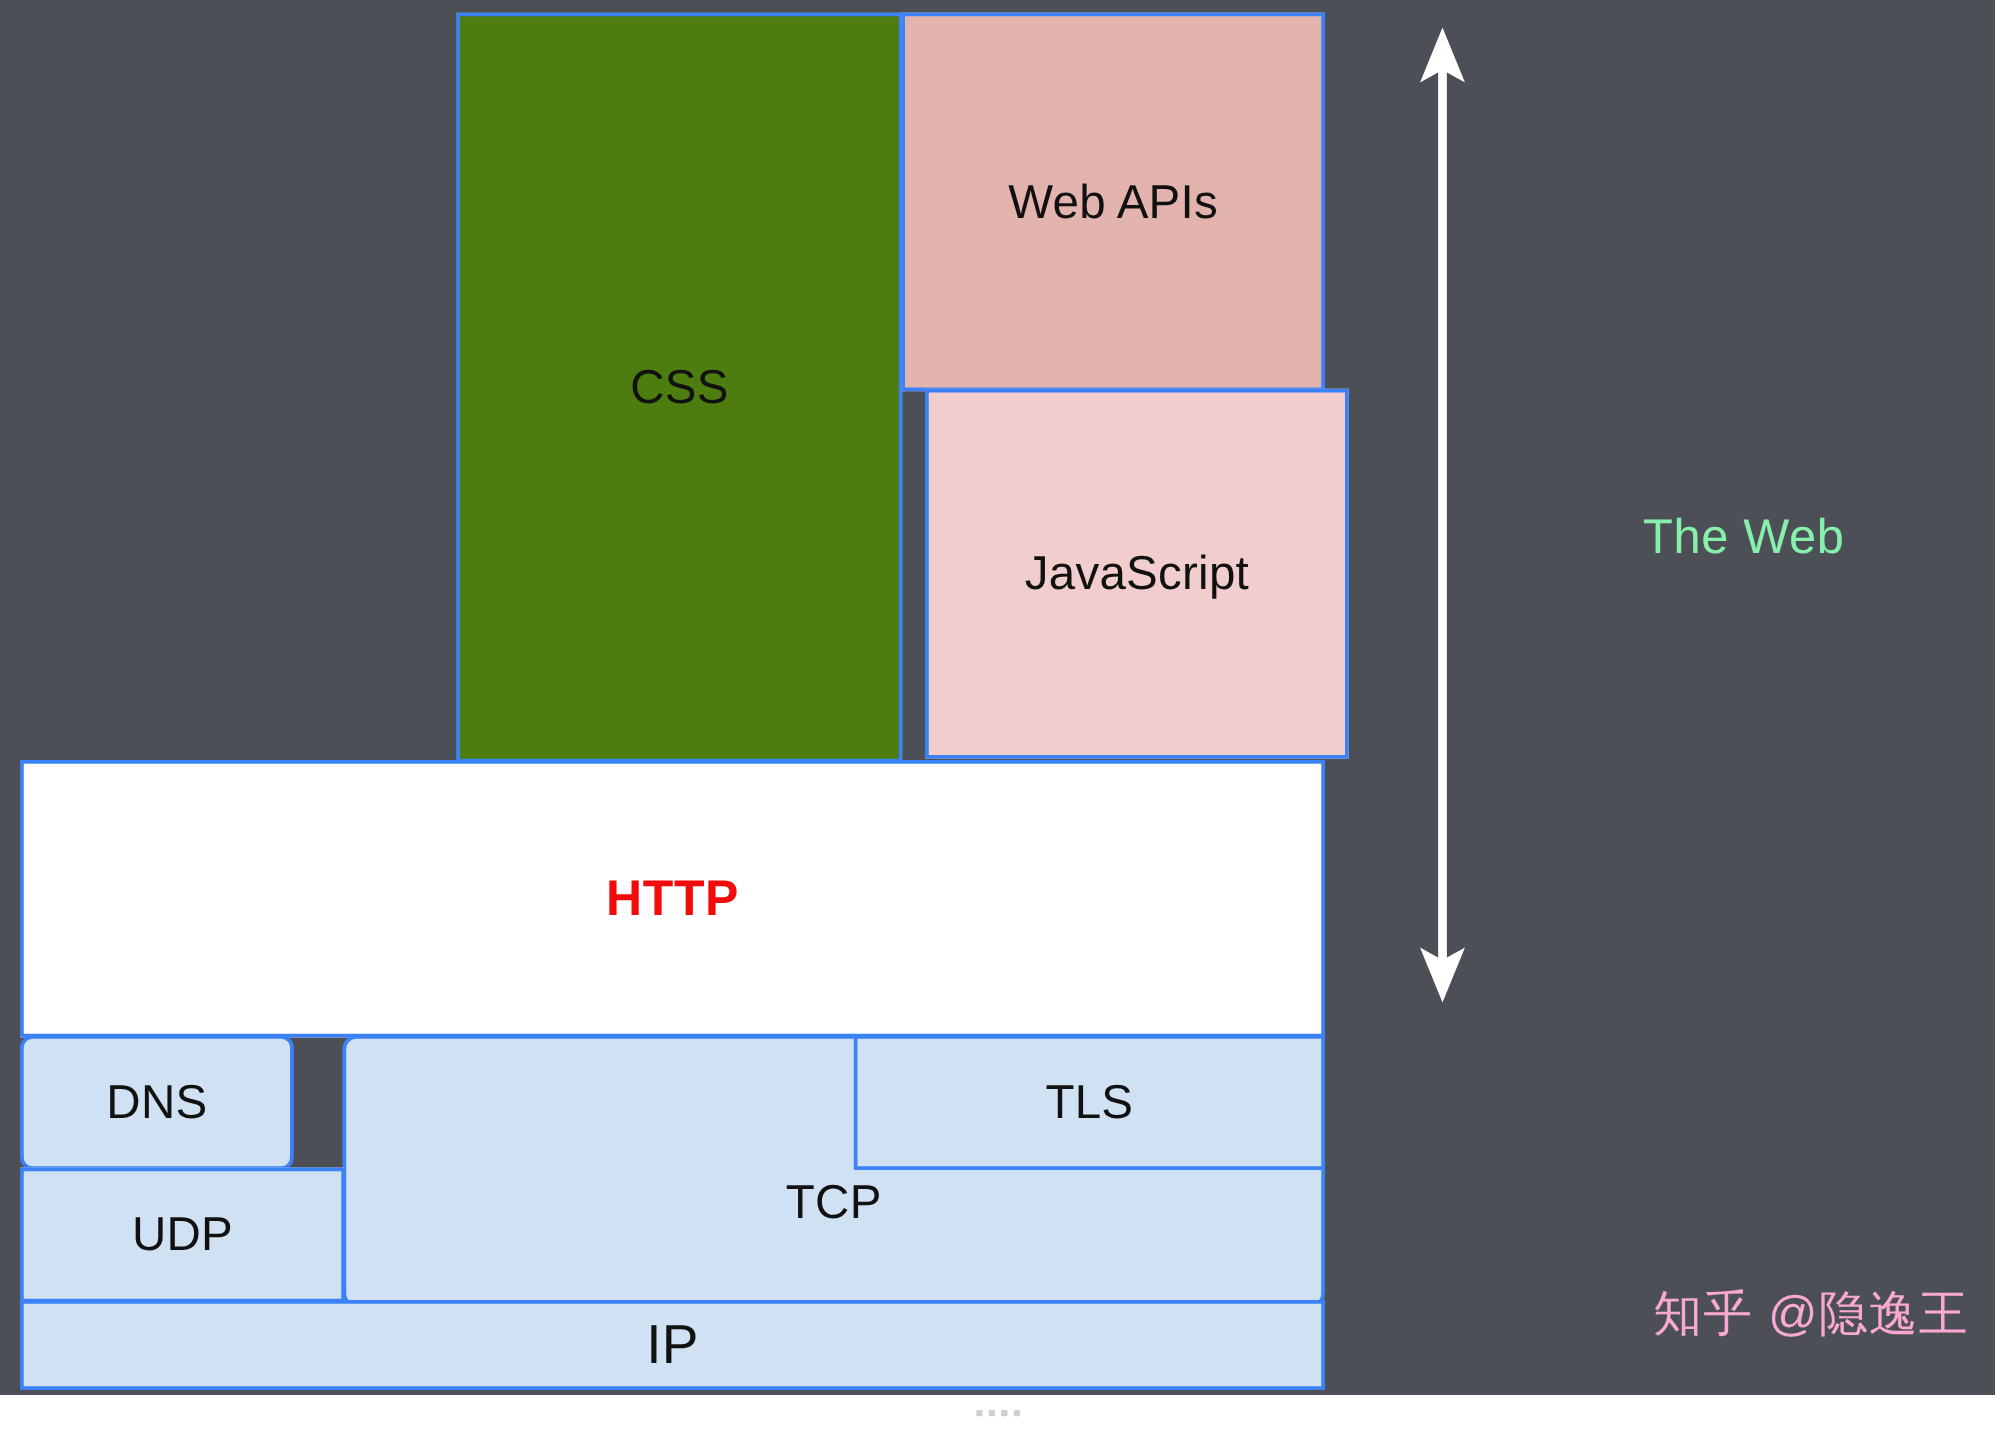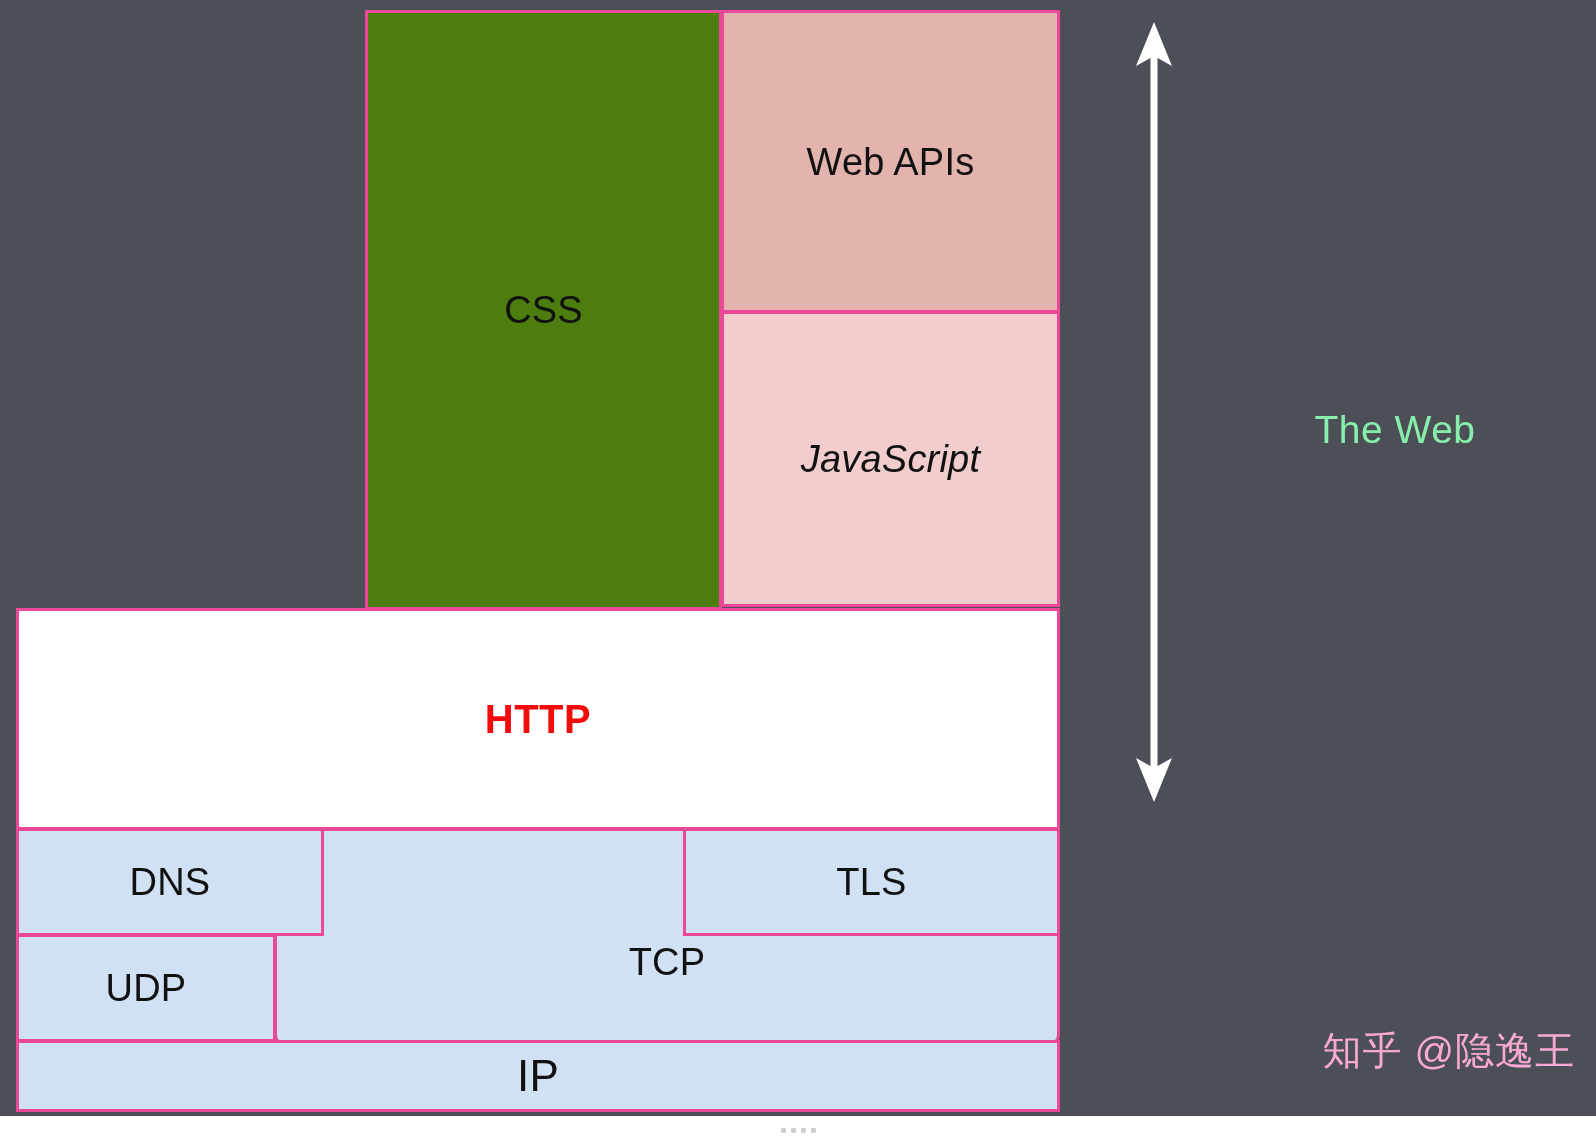--- a/index.html
+++ b/index.html
@@ -21,21 +21,21 @@
     position: absolute;
     left: 16px;
     top: 10px;
     width: 1044px;
     height: 1102px;
   }
 
   .block {
     position: absolute;
     box-sizing: border-box;
-    border: 3px solid #ec4899;
+    border: 3px solid #3b82f6;
     display: flex;
     align-items: center;
     justify-content: center;
     color: #111111;
     font-size: 38px;
     font-weight: 400;
     letter-spacing: 0.2px;
     line-height: 1;
     user-select: none;
   }
@@ -46,38 +46,38 @@
   .b-html {
     left: 0; top: 0; width: 350px; height: 600px;
   }
   .b-css {
     left: 349px; top: 0; width: 357px; height: 600px;
   }
   .b-webapis {
     left: 705px; top: 0; width: 339px; height: 303px;
   }
   .b-js {
-    left: 705px; top: 301px; width: 339px; height: 296px; font-style: italic;
+    left: 724px; top: 301px; width: 339px; height: 296px;
   }
 
   
   .b-http {
     left: 0; top: 598px; width: 1044px; height: 222px;
     background: #ffffff;
   }
   .b-http .label {
     color: #f30b0b;
     font-weight: bold;
     font-size: 40px;
     letter-spacing: 0.5px;
   }
 
   
   .b-dns {
-    left: 0; top: 818px; width: 308px; height: 108px;
+    left: 0; top: 818px; width: 219px; height: 108px; border-radius: 10px;
   }
   .b-udp {
     left: 0; top: 924px; width: 260px; height: 108px;
   }
   .b-tcp {
     left: 258px; top: 818px; width: 786px; height: 218px;
     align-items: flex-end;
     padding-bottom: 62px;
     border-radius: 11px;
   }

